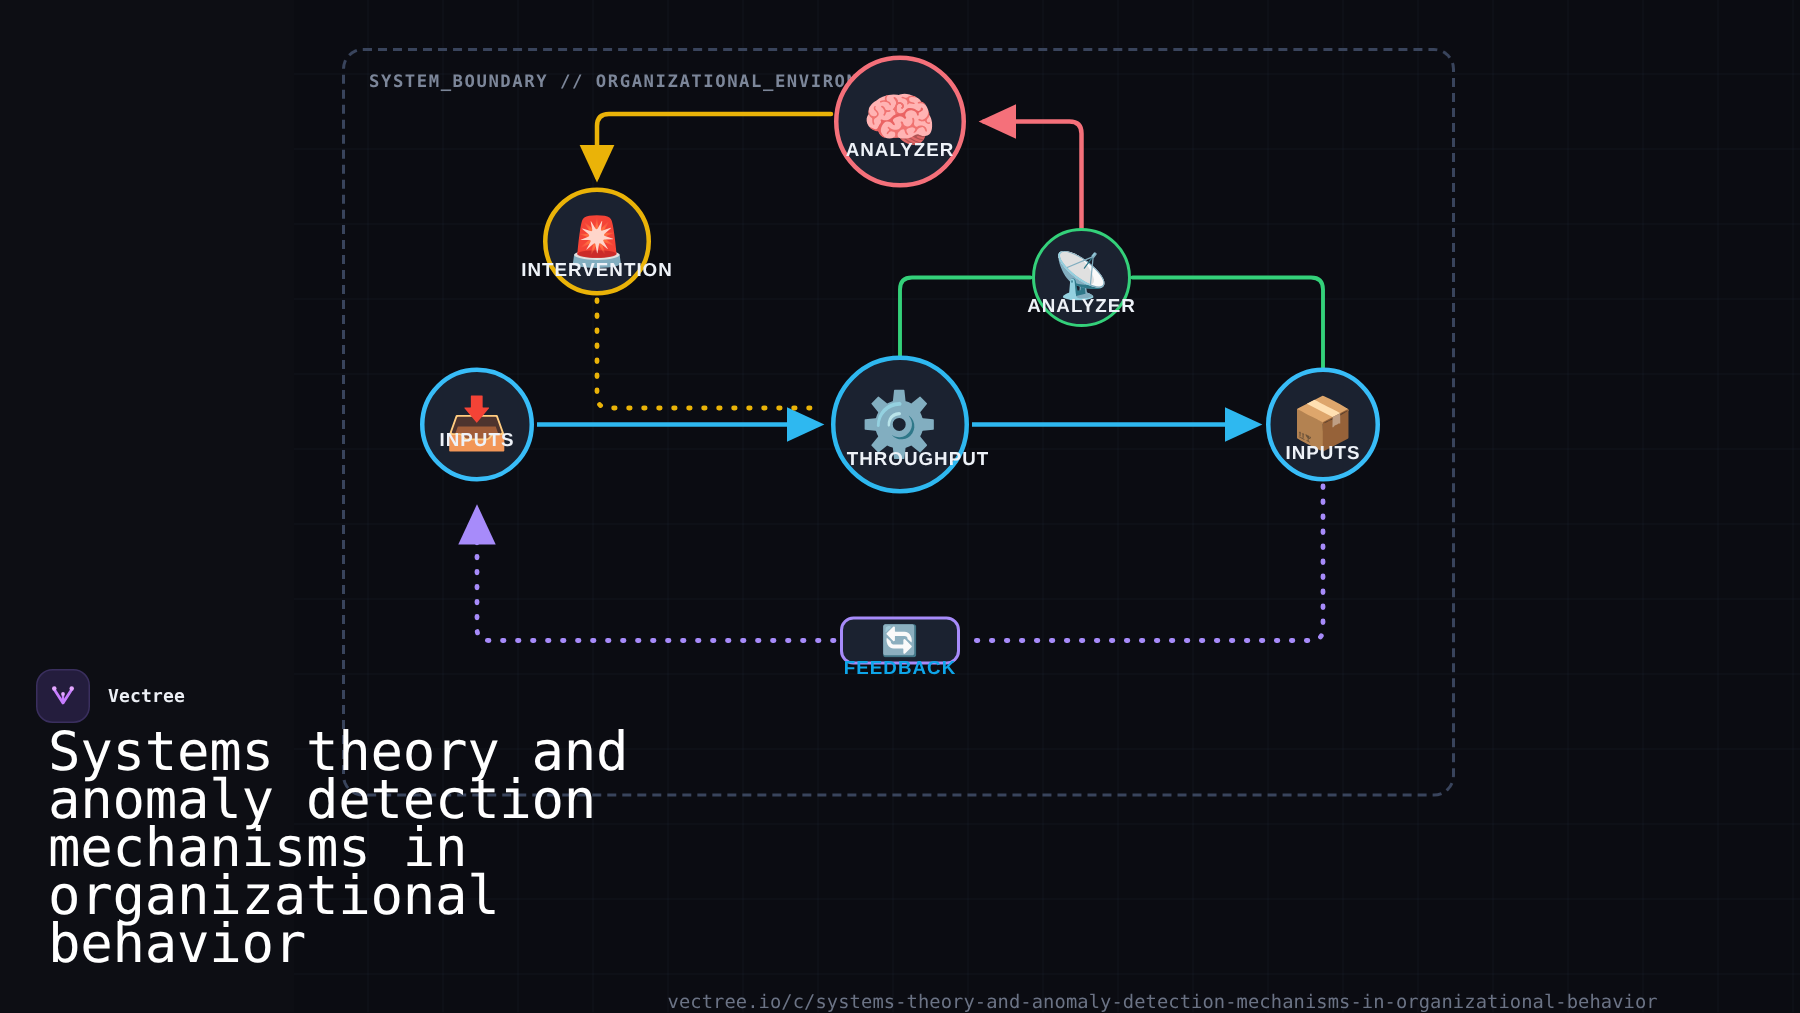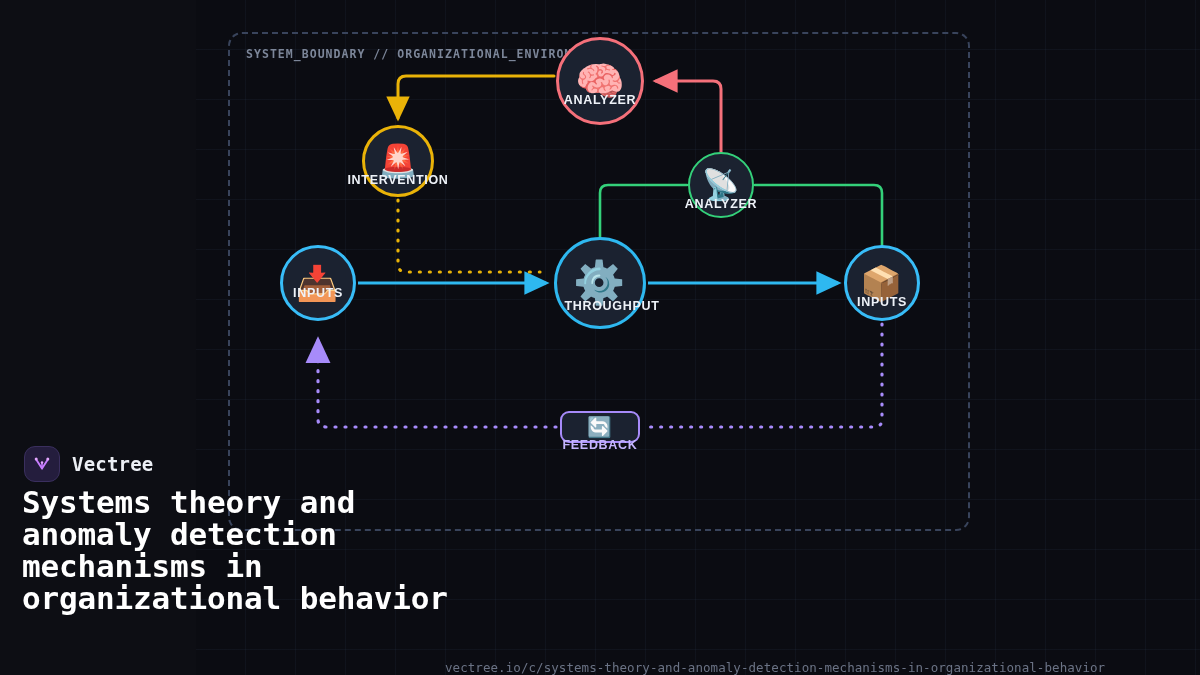--- a/index.html
+++ b/index.html
@@ -47,47 +47,47 @@
   }
   .ring .emj{
     font-family:"DejaVu Sans", sans-serif;
     line-height:1;display:block;
   }
   .nlabel{
     position:absolute;left:50%;transform:translateX(-50%);
     white-space:nowrap;font-size:12.5px;font-weight:700;
     letter-spacing:.055em;color:#eef2f8;text-align:right;
   }
-  .nlabel.dim{color:#c4b5fd;}
+  .nlabel.dim{color:#0ea5e9;}
 
   
   #feedback-node{
     position:absolute;left:600px;top:427px;transform:translate(-50%,-50%);
   }
   #feedback-pill{
     width:80px;height:32px;border-radius:9px;
     background:#1b2230;border:2px solid #a78bfa;box-sizing:border-box;
     display:flex;align-items:center;justify-content:center;
   }
 
   
   #brand{position:absolute;left:24px;top:446px;display:flex;align-items:center;gap:12px;}
   #brand-logo{
     width:34px;height:34px;border-radius:11px;
     background:#241d3d;border:1px solid #3a2f5e;
     display:flex;align-items:center;justify-content:center;
   }
   #brand-name{
     font-family:"DejaVu Sans Mono", monospace;
-    font-size:19px;font-weight:700;color:#eceff5;letter-spacing:.01em;
+    font-size:12px;font-weight:700;color:#eceff5;letter-spacing:.01em;
   }
   #title{
-    position:absolute;left:22px;top:486px;width:430px;
-    font-family:"DejaVu Sans Mono", monospace;
-    font-weight:700;font-size:31px;line-height:32px;
+    position:absolute;left:32px;top:486px;width:430px;
+    font-family:"DejaVu Sans Mono", monospace;
+    font-weight:400;font-size:36px;line-height:32px;
     color:#ffffff;letter-spacing:-.005em;
   }
   #url{
     position:absolute;left:445px;top:660px;
     font-family:"DejaVu Sans Mono", monospace;
     font-size:12.5px;color:#6b7385;letter-spacing:.005em;white-space:nowrap;
   }
 </style>
 </head>
 <body>

